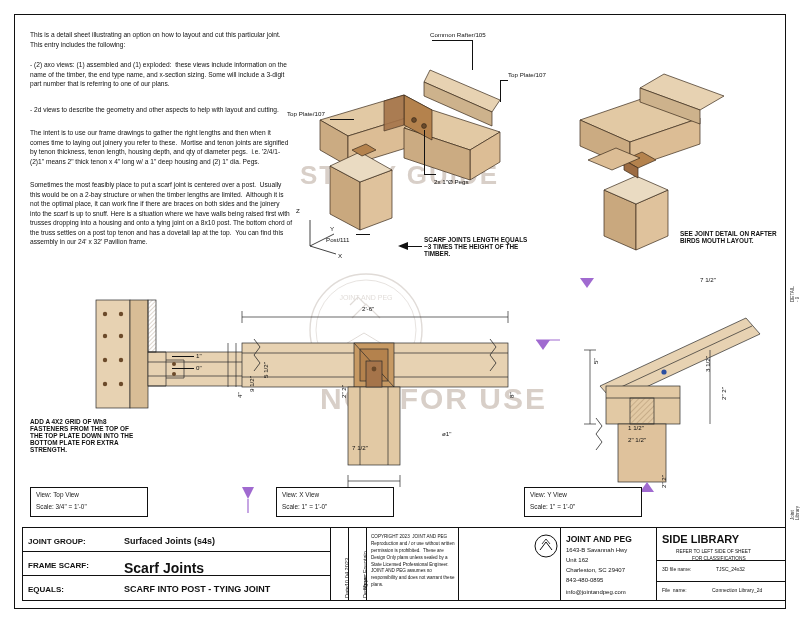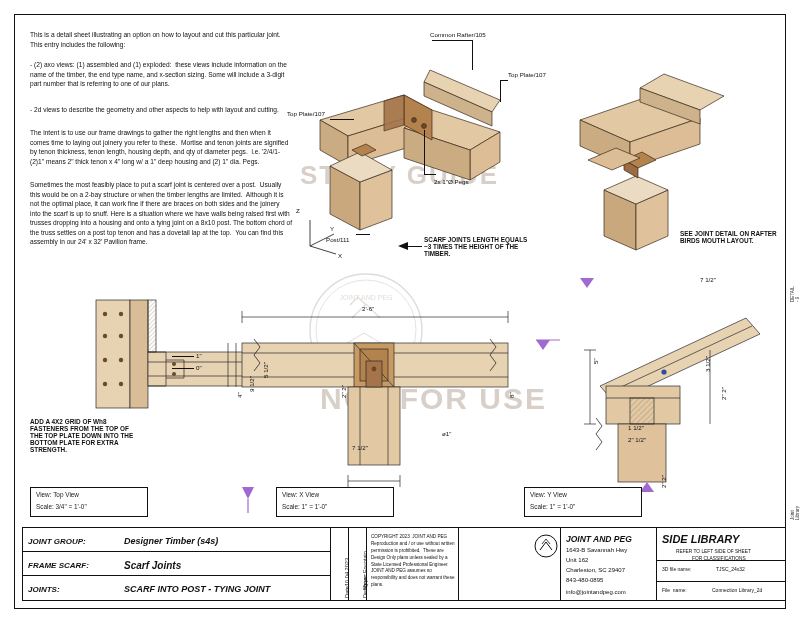--- a/index.html
+++ b/index.html
@@ -11,21 +11,21 @@
   .lblb{position:absolute;font-size:6.4px;color:#111;font-weight:bold;white-space:pre-wrap;}
   .leader{position:absolute;background:#111;}
   .hline{height:0.7px;}
   .vline{width:0.7px;}
   svg{position:absolute;left:0;top:0;overflow:visible;}
   .viewbox{position:absolute;border:1px solid #111;background:#fff;box-sizing:border-box;}
   .viewbox .vb1{position:absolute;left:5px;top:3px;font-size:6.4px;}
   .viewbox .vb2{position:absolute;left:5px;top:15px;font-size:6.4px;}
   .tb{position:absolute;border:1px solid #111;box-sizing:border-box;}
   .tbtxt{position:absolute;font-size:6.4px;color:#111;white-space:pre;}
-  .tbbold{font-weight:bold;font-style:italic;}
+  .tbbold{font-weight:bold;}
   .watermark{position:absolute;color:#b9a89c;opacity:.55;font-weight:bold;letter-spacing:2px;}
   .edgemark{position:absolute;font-size:4.6px;color:#333;}
   .rot90{transform:rotate(-90deg);transform-origin:left top;}
   .dimtxt{position:absolute;font-size:6.2px;color:#111;white-space:pre;}
   .tiny{font-size:5.6px;}
 </style>
 </head>
 <body>
 
 <div id="sheet">
@@ -296,24 +296,24 @@
   <div class="leader vline" style="left:458px;top:527px;height:74px;background:#111;"></div>
   <div class="leader vline" style="left:560px;top:527px;height:74px;background:#111;"></div>
   <div class="leader vline" style="left:656px;top:527px;height:74px;background:#111;"></div>
 
   <div class="leader hline" style="left:22px;top:551px;width:308px;background:#111;"></div>
   <div class="leader hline" style="left:22px;top:575px;width:308px;background:#111;"></div>
   <div class="leader hline" style="left:656px;top:560px;width:130px;background:#111;"></div>
   <div class="leader hline" style="left:656px;top:581px;width:130px;background:#111;"></div>
 
   <div class="tbtxt tbbold" style="left:28px;top:537px;font-size:8px;">JOINT GROUP:</div>
-  <div class="tbtxt tbbold" style="left:124px;top:536px;font-size:9px;">Designer Timber (s4s)</div>
+  <div class="tbtxt tbbold" style="left:124px;top:536px;font-size:9px;">Surfaced Joints (s4s)</div>
   <div class="tbtxt tbbold" style="left:28px;top:561px;font-size:8px;">FRAME SCARF:</div>
-  <div class="tbtxt tbbold" style="left:124px;top:560px;font-size:10px;">Scarf Joints</div>
-  <div class="tbtxt tbbold" style="left:28px;top:585px;font-size:8px;">JOINTS:</div>
+  <div class="tbtxt tbbold" style="left:124px;top:560px;font-size:14px;">Scarf Joints</div>
+  <div class="tbtxt tbbold" style="left:28px;top:585px;font-size:8px;">EQUALS:</div>
   <div class="tbtxt tbbold" style="left:124px;top:584px;font-size:9px;">SCARF INTO POST - TYING JOINT</div>
 
   <div class="tbtxt rot90 tiny" style="left:344px;top:598px;">Date:</div>
   <div class="tbtxt rot90 tiny" style="left:344px;top:586px;">10.04.2023</div>
   <div class="tbtxt rot90 tiny" style="left:362px;top:598px;">Designer:</div>
   <div class="tbtxt rot90 tiny" style="left:362px;top:590px;">Meyer Fountain</div>
 
   <div class="txt" style="left:371px;top:534px;width:84px;font-size:4.6px;line-height:1.5;">COPYRIGHT 2023  JOINT AND PEG
 Reproduction and / or use without written permission is prohibited.  These are Design Only plans unless sealed by a State Licensed Professional Engineer.  JOINT AND PEG assumes no responsibility and does not warrant these plans.</div>
 

